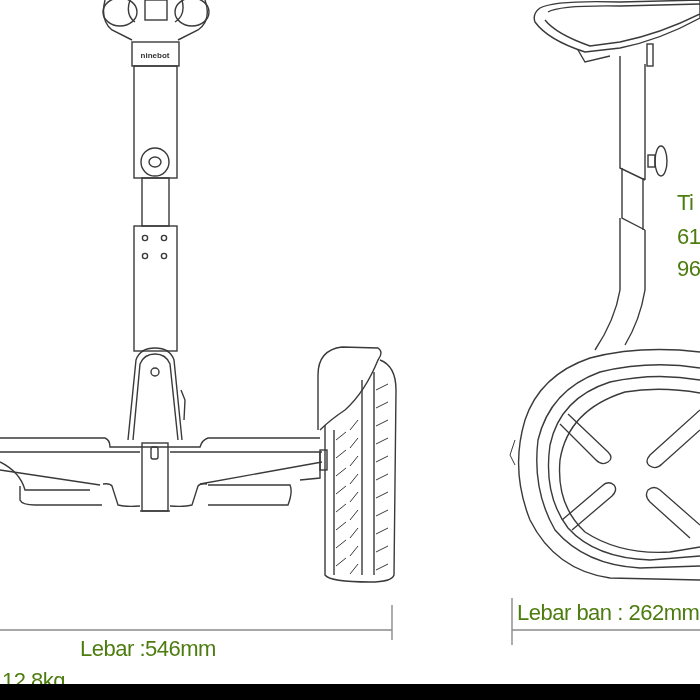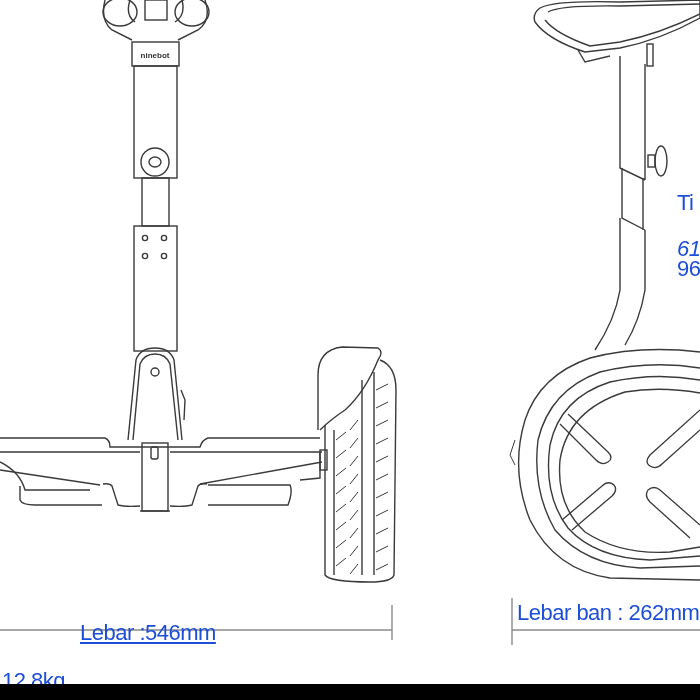--- a/index.html
+++ b/index.html
@@ -3,21 +3,21 @@
   <meta charset="utf-8">
   <style>
     html, body { margin: 0; padding: 0; }
     body {
       width: 700px; height: 700px; overflow: hidden;
       background: #ffffff; position: relative;
       font-family: "Liberation Sans", "DejaVu Sans", sans-serif;
     }
     #canvas { position: absolute; left: 0; top: 0; width: 700px; height: 700px; }
     .label {
-      position: absolute; color: #1d4ed8; font-size: 22px; letter-spacing: -0.5px;
+      position: absolute; color: #4d7c0f; font-size: 22px; letter-spacing: -0.5px;
       white-space: nowrap;
     }
     #bottom-bar { position: absolute; left: 0; top: 684px; width: 700px; height: 16px; background: #000; }
   </style>
 </head>
 <body>
 
 <svg id="canvas" viewBox="0 0 700 700" xmlns="http://www.w3.org/2000/svg" fill="none" stroke="#3a3a3a" stroke-width="1.4">
 
   <g>
@@ -109,20 +109,20 @@
       <path d="M568 414 L608 452 Q614 458 608 462 Q602 466 596 460 L560 424" stroke-width="1.3"></path>
       <path d="M700 410 L650 455 Q644 462 650 466 Q656 470 662 464 L700 430" stroke-width="1.3"></path>
       <path d="M562 520 L602 486 Q608 480 614 485 Q618 490 612 496 L572 530" stroke-width="1.3"></path>
       <path d="M700 525 L660 490 Q654 485 648 490 Q644 496 650 502 L690 538" stroke-width="1.3"></path>
       <path d="M515 440 L510 455 L515 465" stroke-width="1"></path>
     </g>
     <path d="M512 598 L512 645 M512 630 L700 630" stroke="#8a8a8a"></path>
   </g>
 </svg>
 
-<div class="label" style="left:80px; top:620px;text-decoration:underline;">Lebar :546mm</div>
+<div class="label" style="left:80px; top:636px;">Lebar :546mm</div>
 <div class="label" style="left:2px; top:652px;margin-top:16px;">12,8kg</div>
 <div class="label" style="left:517px; top:600px;">Lebar ban : 262mm</div>
 <div class="label" style="left:677px; top:190px;">Ti</div>
-<div class="label" style="left:677px; top:236px;font-style:italic;">61</div>
+<div class="label" style="left:677px; top:224px;">61</div>
 <div class="label" style="left:677px; top:256px;">96</div>
 
 <div id="bottom-bar"></div>
 
 </body></html>

